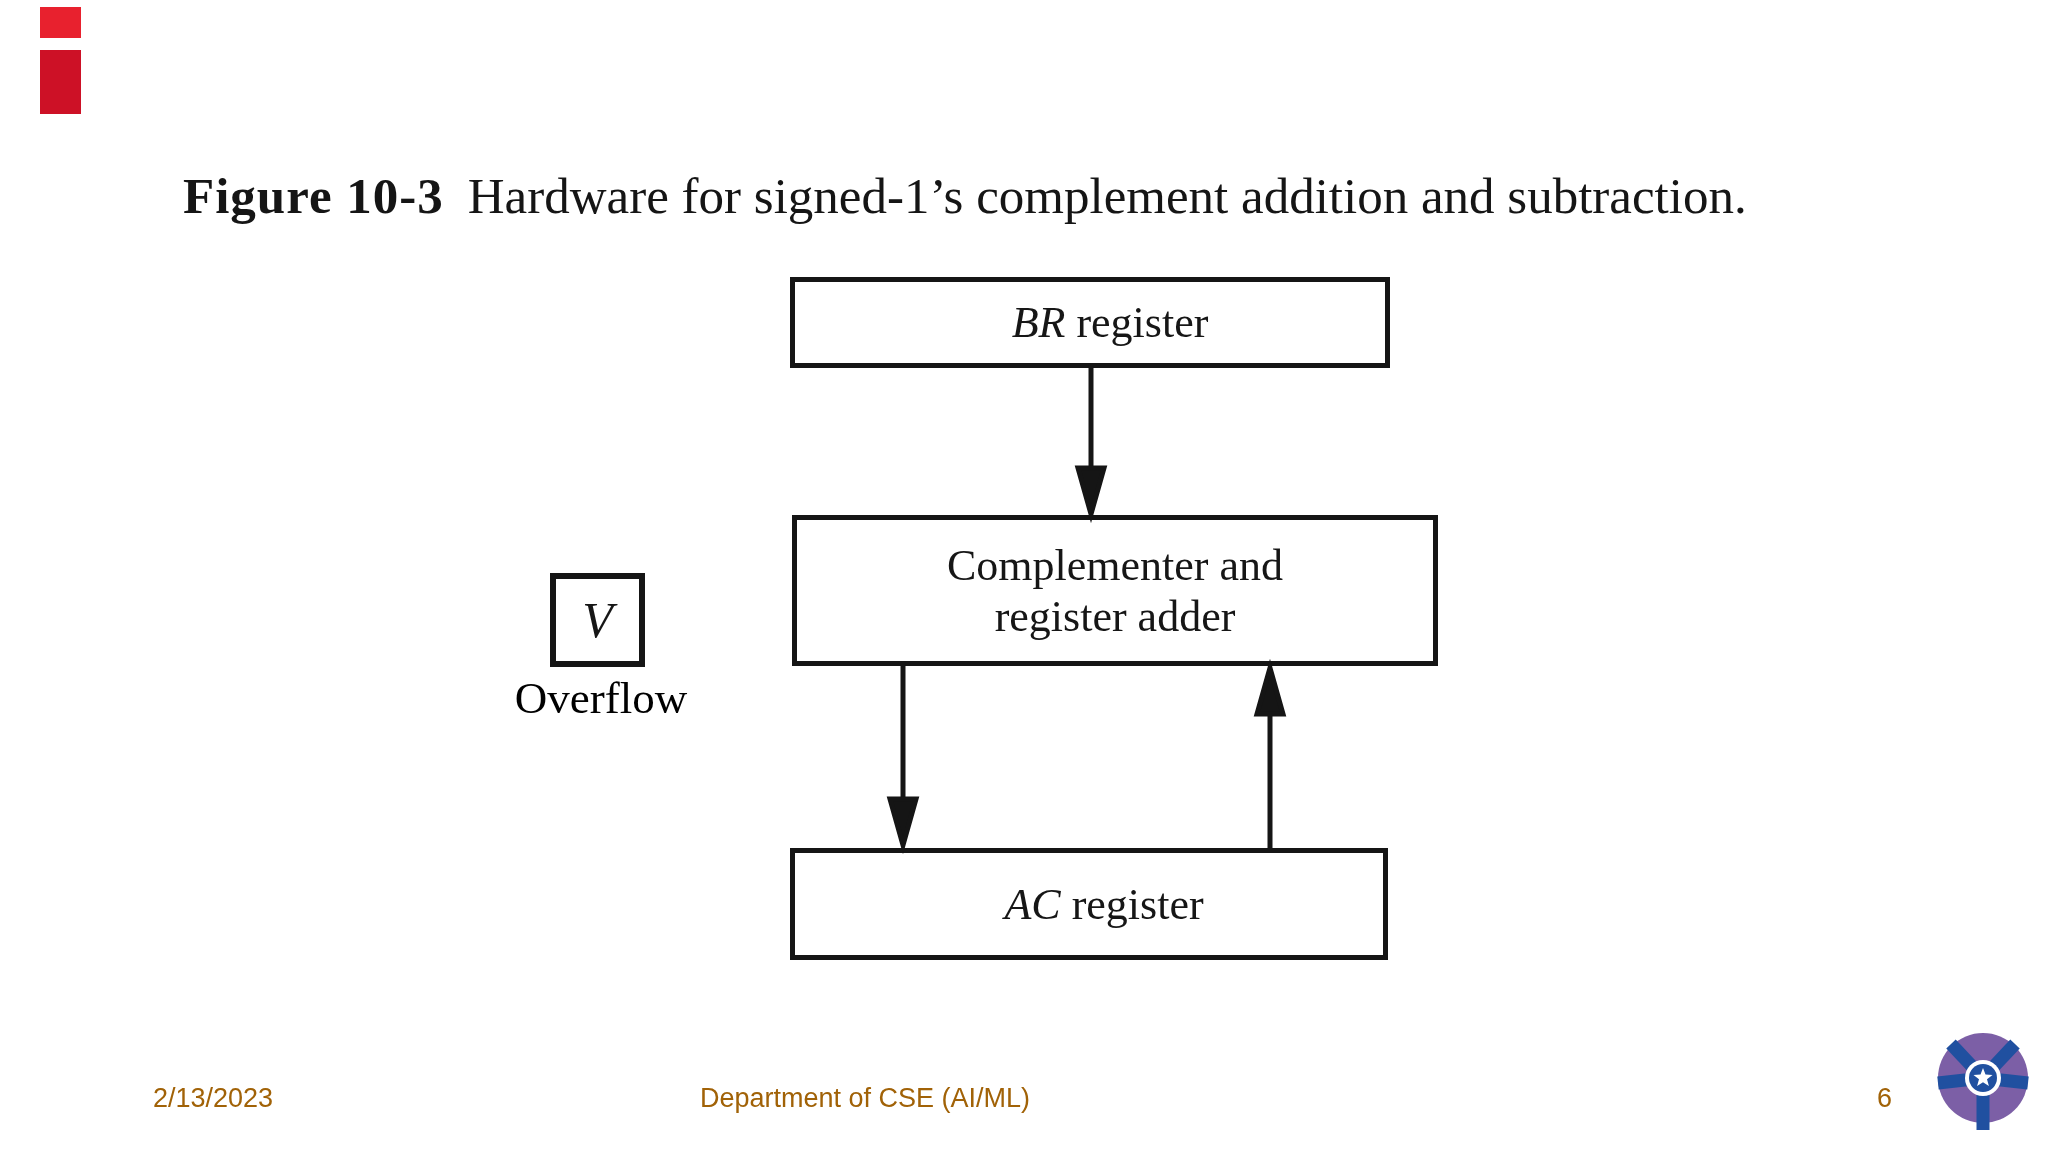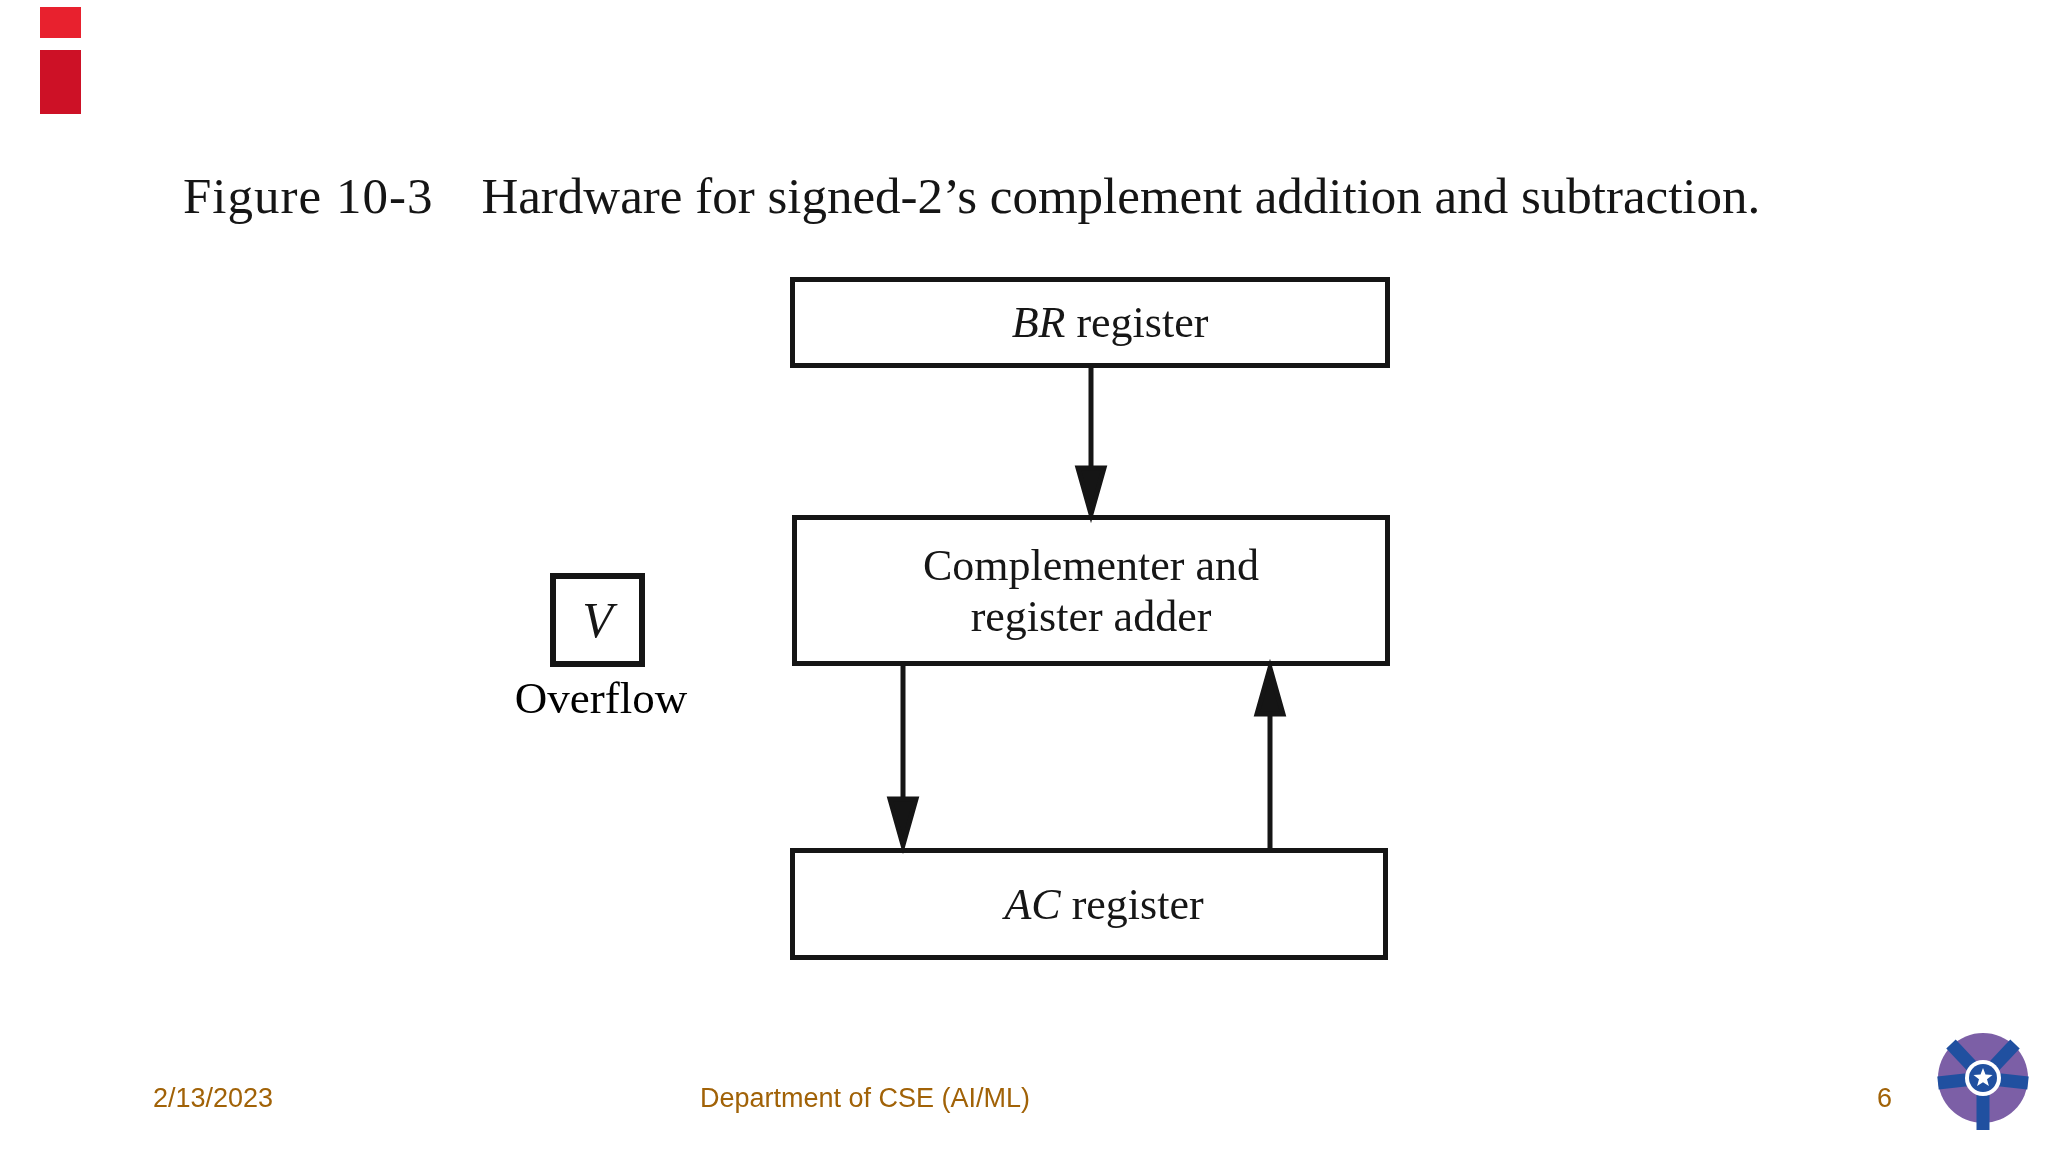--- a/index.html
+++ b/index.html
@@ -9,30 +9,30 @@
   }
   
   .corner-mark{position:absolute;left:40px;width:41px;}
   #corner-mark-1{top:7px;height:31px;background:#e8212e;}
   #corner-mark-2{top:50px;height:64px;background:#cd1126;}
   
   #title{
     position:absolute;left:183px;top:166px;white-space:nowrap;
     font-size:51px;line-height:60px;color:#151515;
   }
-  #title .fig-label{font-weight:400;letter-spacing:1px;margin-right:48px;}
+  #title .fig-label{font-weight:700;letter-spacing:1px;margin-right:24px;}
   
   .dbox{
     position:absolute;box-sizing:border-box;border:5px solid #151515;background:#fff;
     display:flex;align-items:center;justify-content:center;
     font-size:44px;line-height:51px;text-align:center;white-space:nowrap;
   }
   .dbox .it{font-style:italic;}
   #br-box{left:790px;top:277px;width:600px;height:91px;padding-left:40px;}
-  #adder-box{left:792px;top:515px;width:598px;height:151px;flex-direction:column;}
+  #adder-box{left:792px;top:515px;width:646px;height:151px;flex-direction:column;}
   #v-box{left:550px;top:573px;width:95px;height:94px;border-width:6px;font-size:50px;font-style:italic;}
   #ac-box{left:790px;top:848px;width:598px;height:112px;padding-left:30px;}
   #overflow-caption{
     position:absolute;left:508px;top:672px;width:186px;text-align:center;
     font-size:45px;color:#000000;
   }
   
   #arrows{position:absolute;left:0;top:0;}
   
   .footer-text{
@@ -45,21 +45,21 @@
   #logo{position:absolute;left:1933px;top:1028px;}
 </style>
 </head>
 <body>
 
 <div id="stage">
 
   <div class="corner-mark" id="corner-mark-1"></div>
   <div class="corner-mark" id="corner-mark-2"></div>
 
-  <div id="title"><span class="fig-label">Figure 10-3</span><span>Hardware for signed-2’s complement addition and subtraction.</span></div>
+  <div id="title"><span class="fig-label">Figure 10-3</span><span>Hardware for signed-1’s complement addition and subtraction.</span></div>
 
   <div class="dbox" id="br-box">
     <span><span class="it">BR</span><span> register</span></span>
   </div>
 
   <div class="dbox" id="adder-box">
     <span>Complementer and</span>
     <span>register adder</span>
   </div>
 

